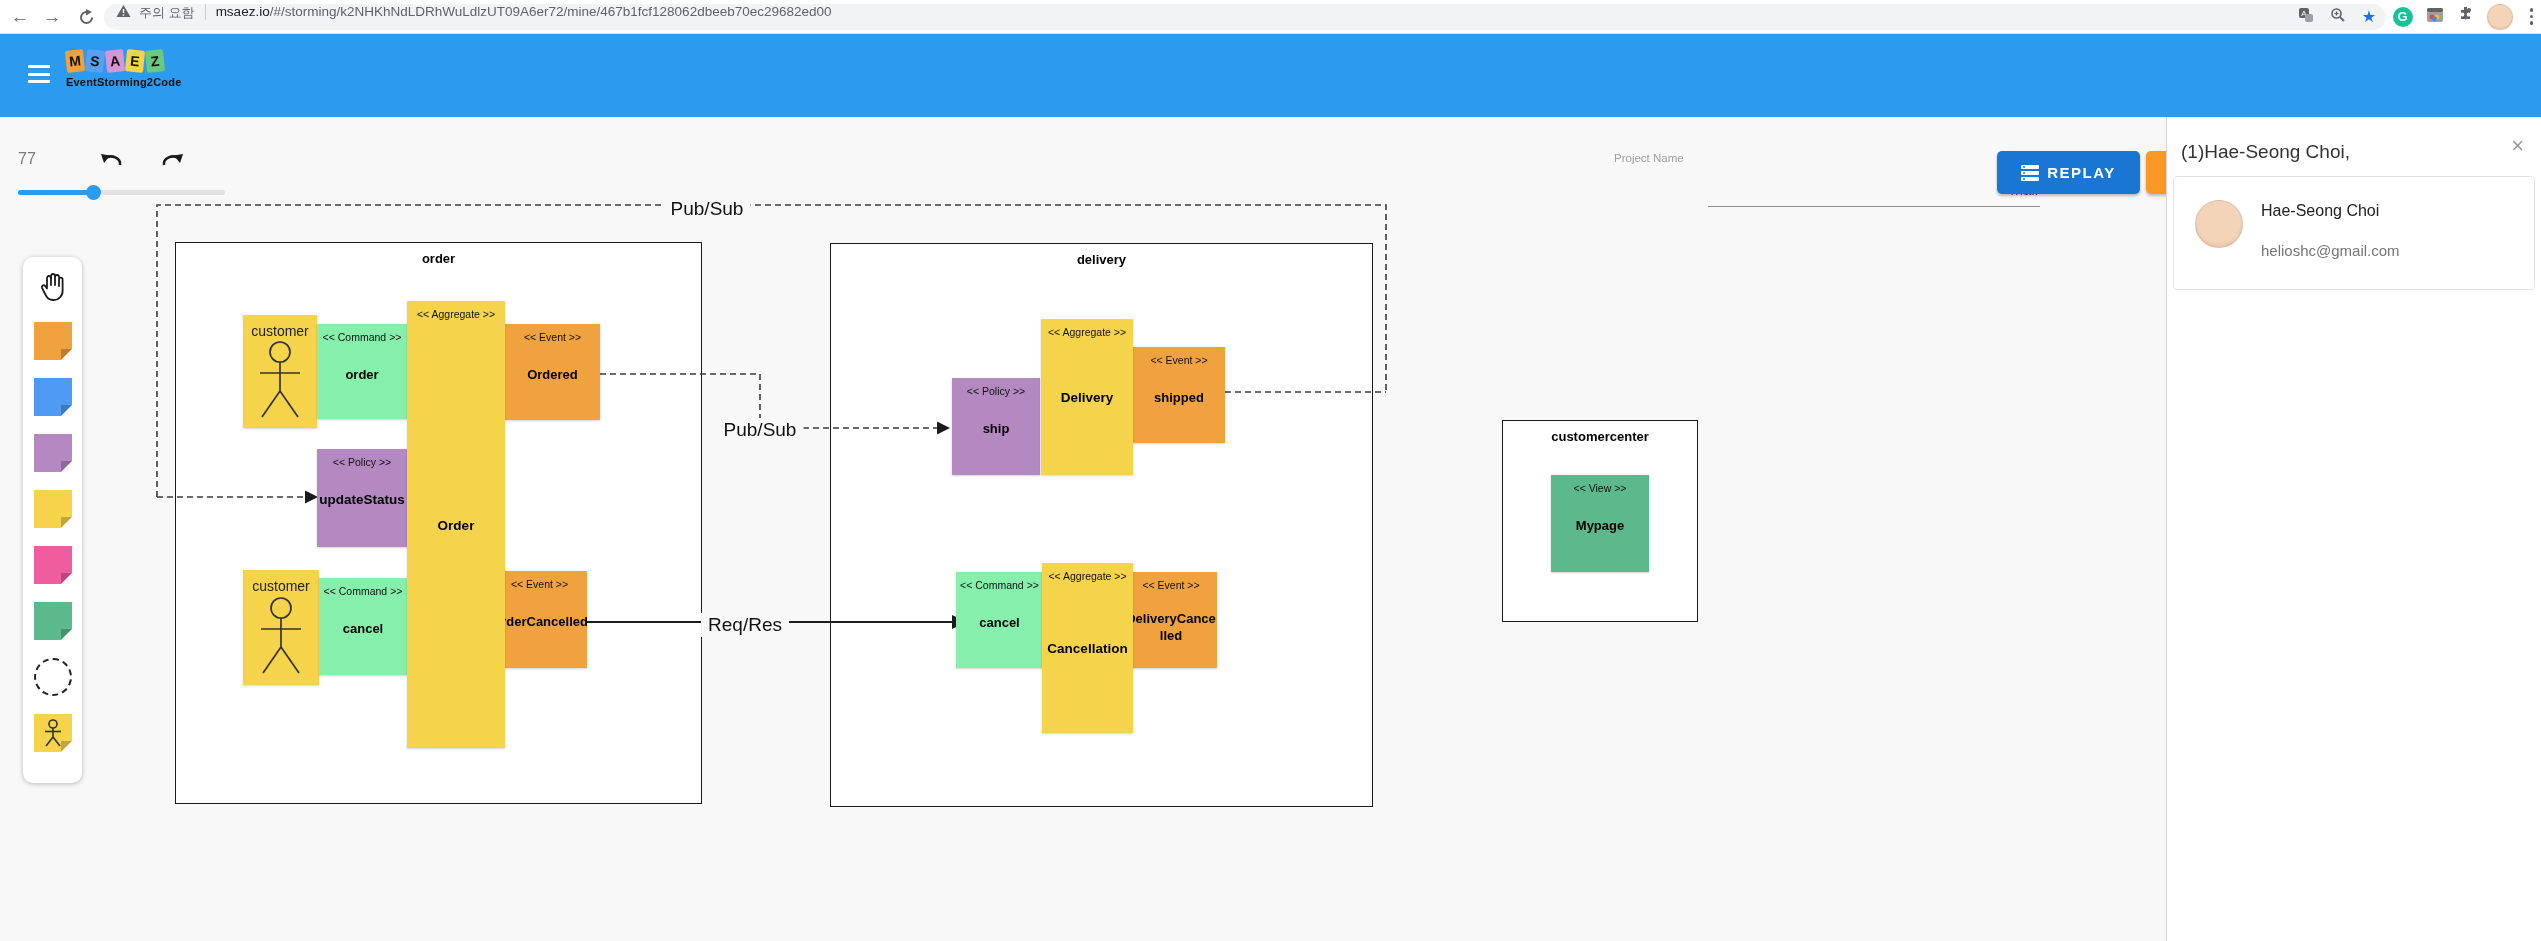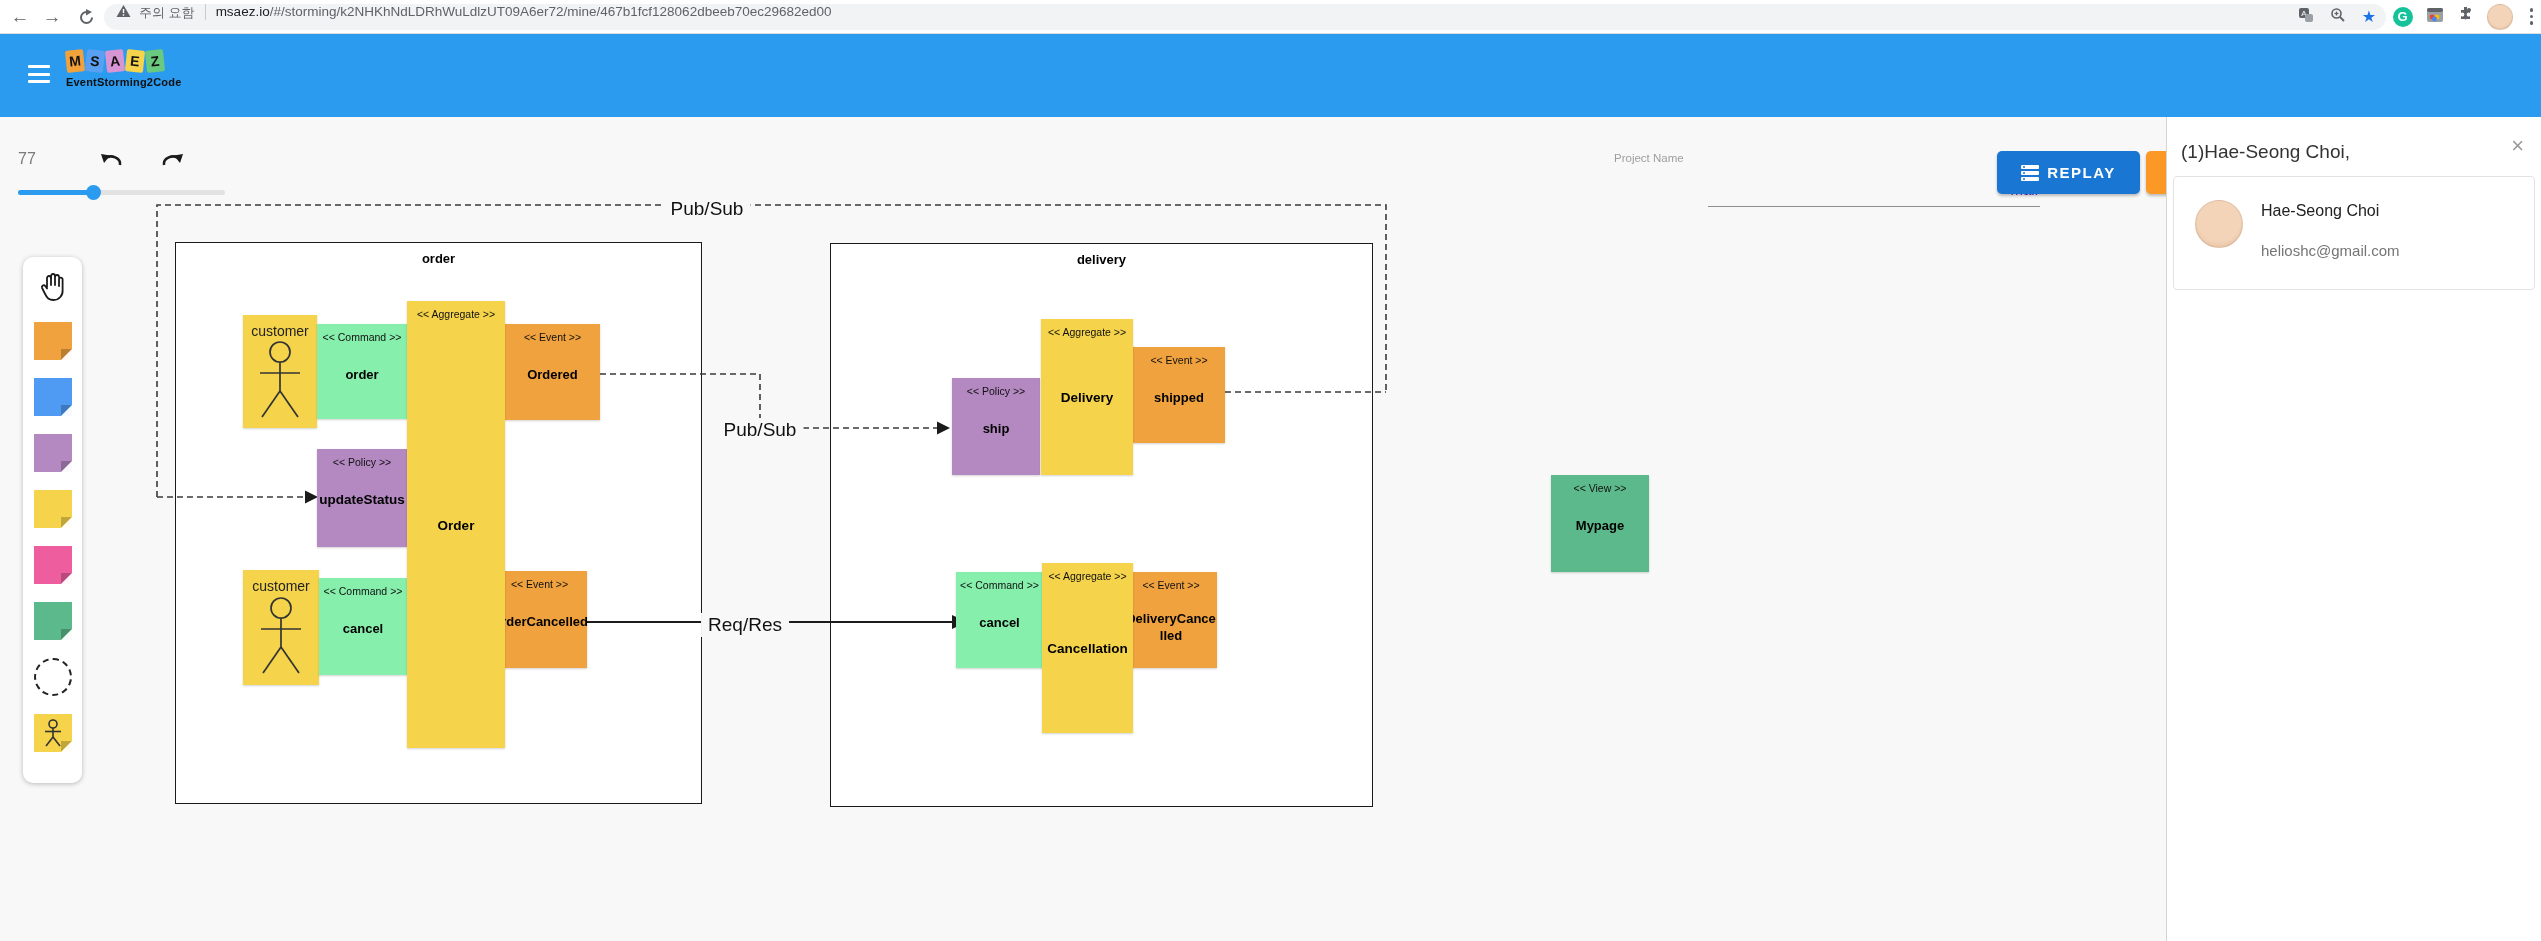--- a/index.html
+++ b/index.html
@@ -236,20 +236,23 @@
         </svg>
     </div>
   </div>
 
   <div class="bc" style="left:175px;top:242px;width:525px;height:560px;">
     <div class="bc-title">order</div>
   </div>
   <div class="bc" style="left:830px;top:243px;width:541px;height:562px;">
     <div class="bc-title">delivery</div>
   </div>
+  <div class="bc" style="left:1502px;top:420px;width:194px;height:200px;">
+    <div class="bc-title">customercenter</div>
+  </div>
 
   <svg class="wires" width="2541" height="941">
     <g stroke="#3a3a3a" stroke-width="1.6" fill="none" stroke-dasharray="6,4">
       <path d="M157,497 L157,205 L1386,205 L1386,392"></path>
       <path d="M157,497 L306,497"></path>
       <path d="M600,374 L760,374 L760,418"></path>
       <path d="M793,428 L938,428"></path>
       <path d="M1225,392 L1386,392"></path>
     </g>
     <line x1="587" y1="622" x2="953" y2="622" stroke="#1b1b1b" stroke-width="2.2"></line>

